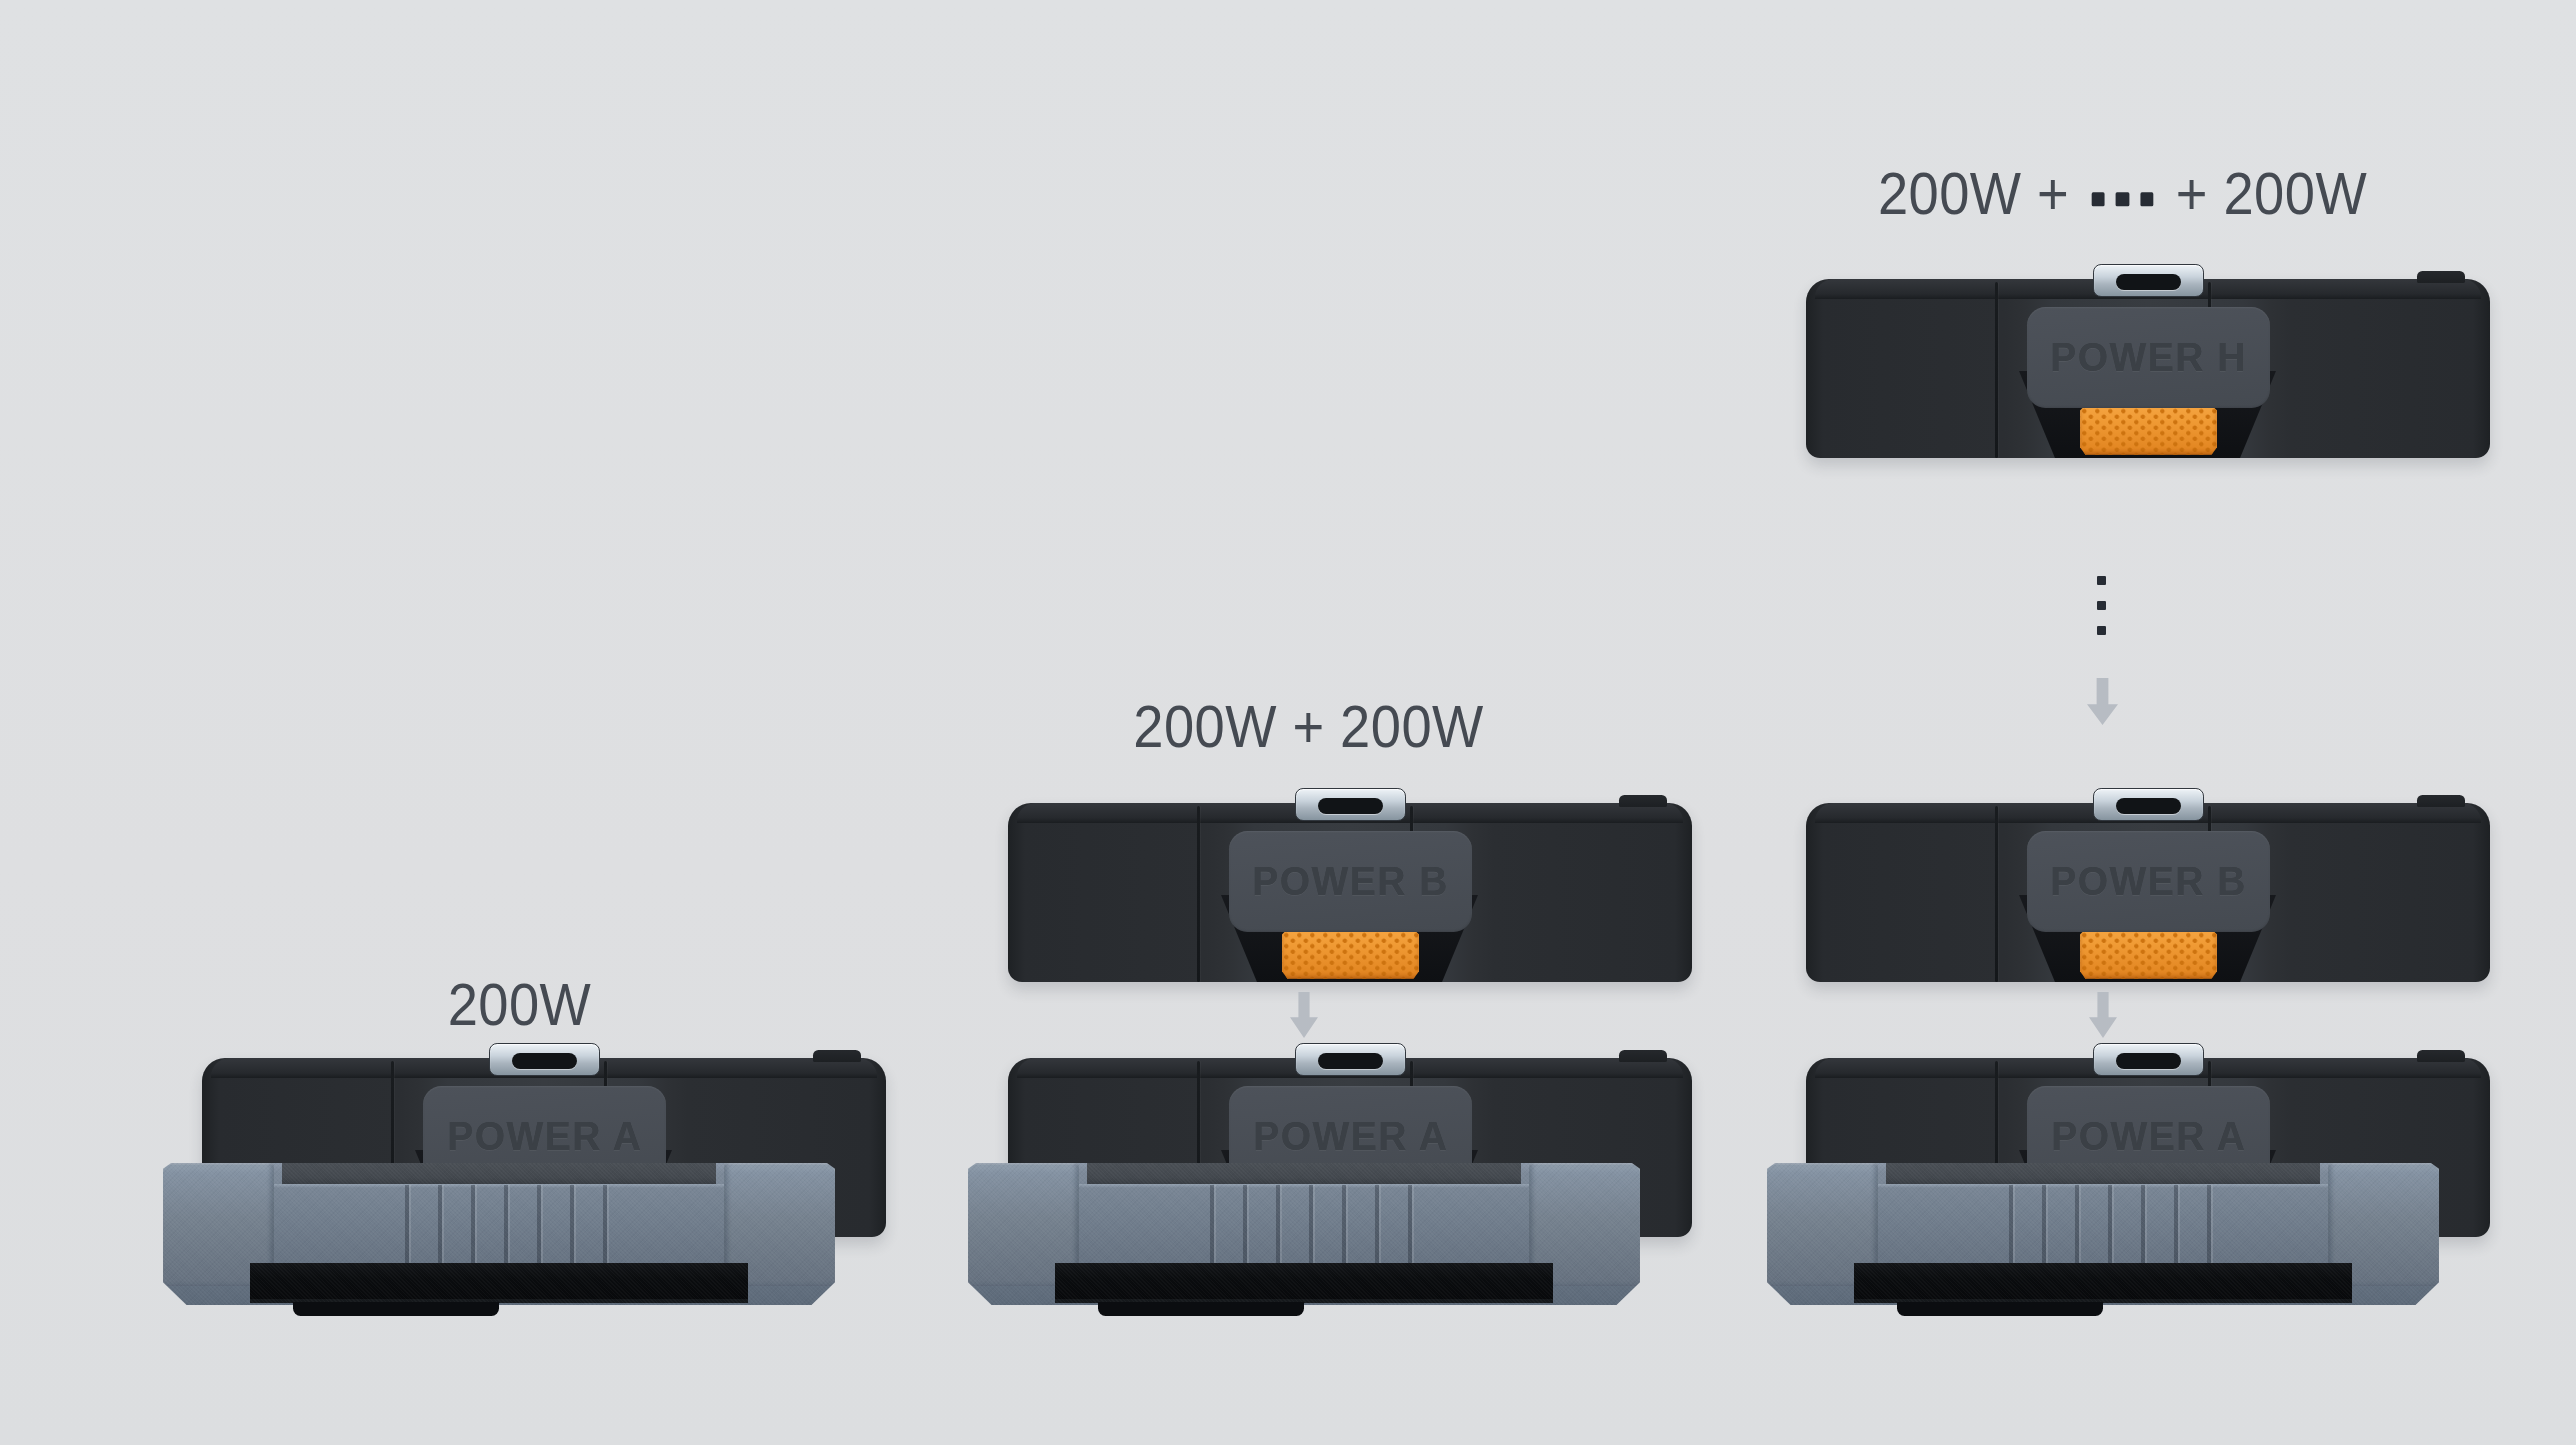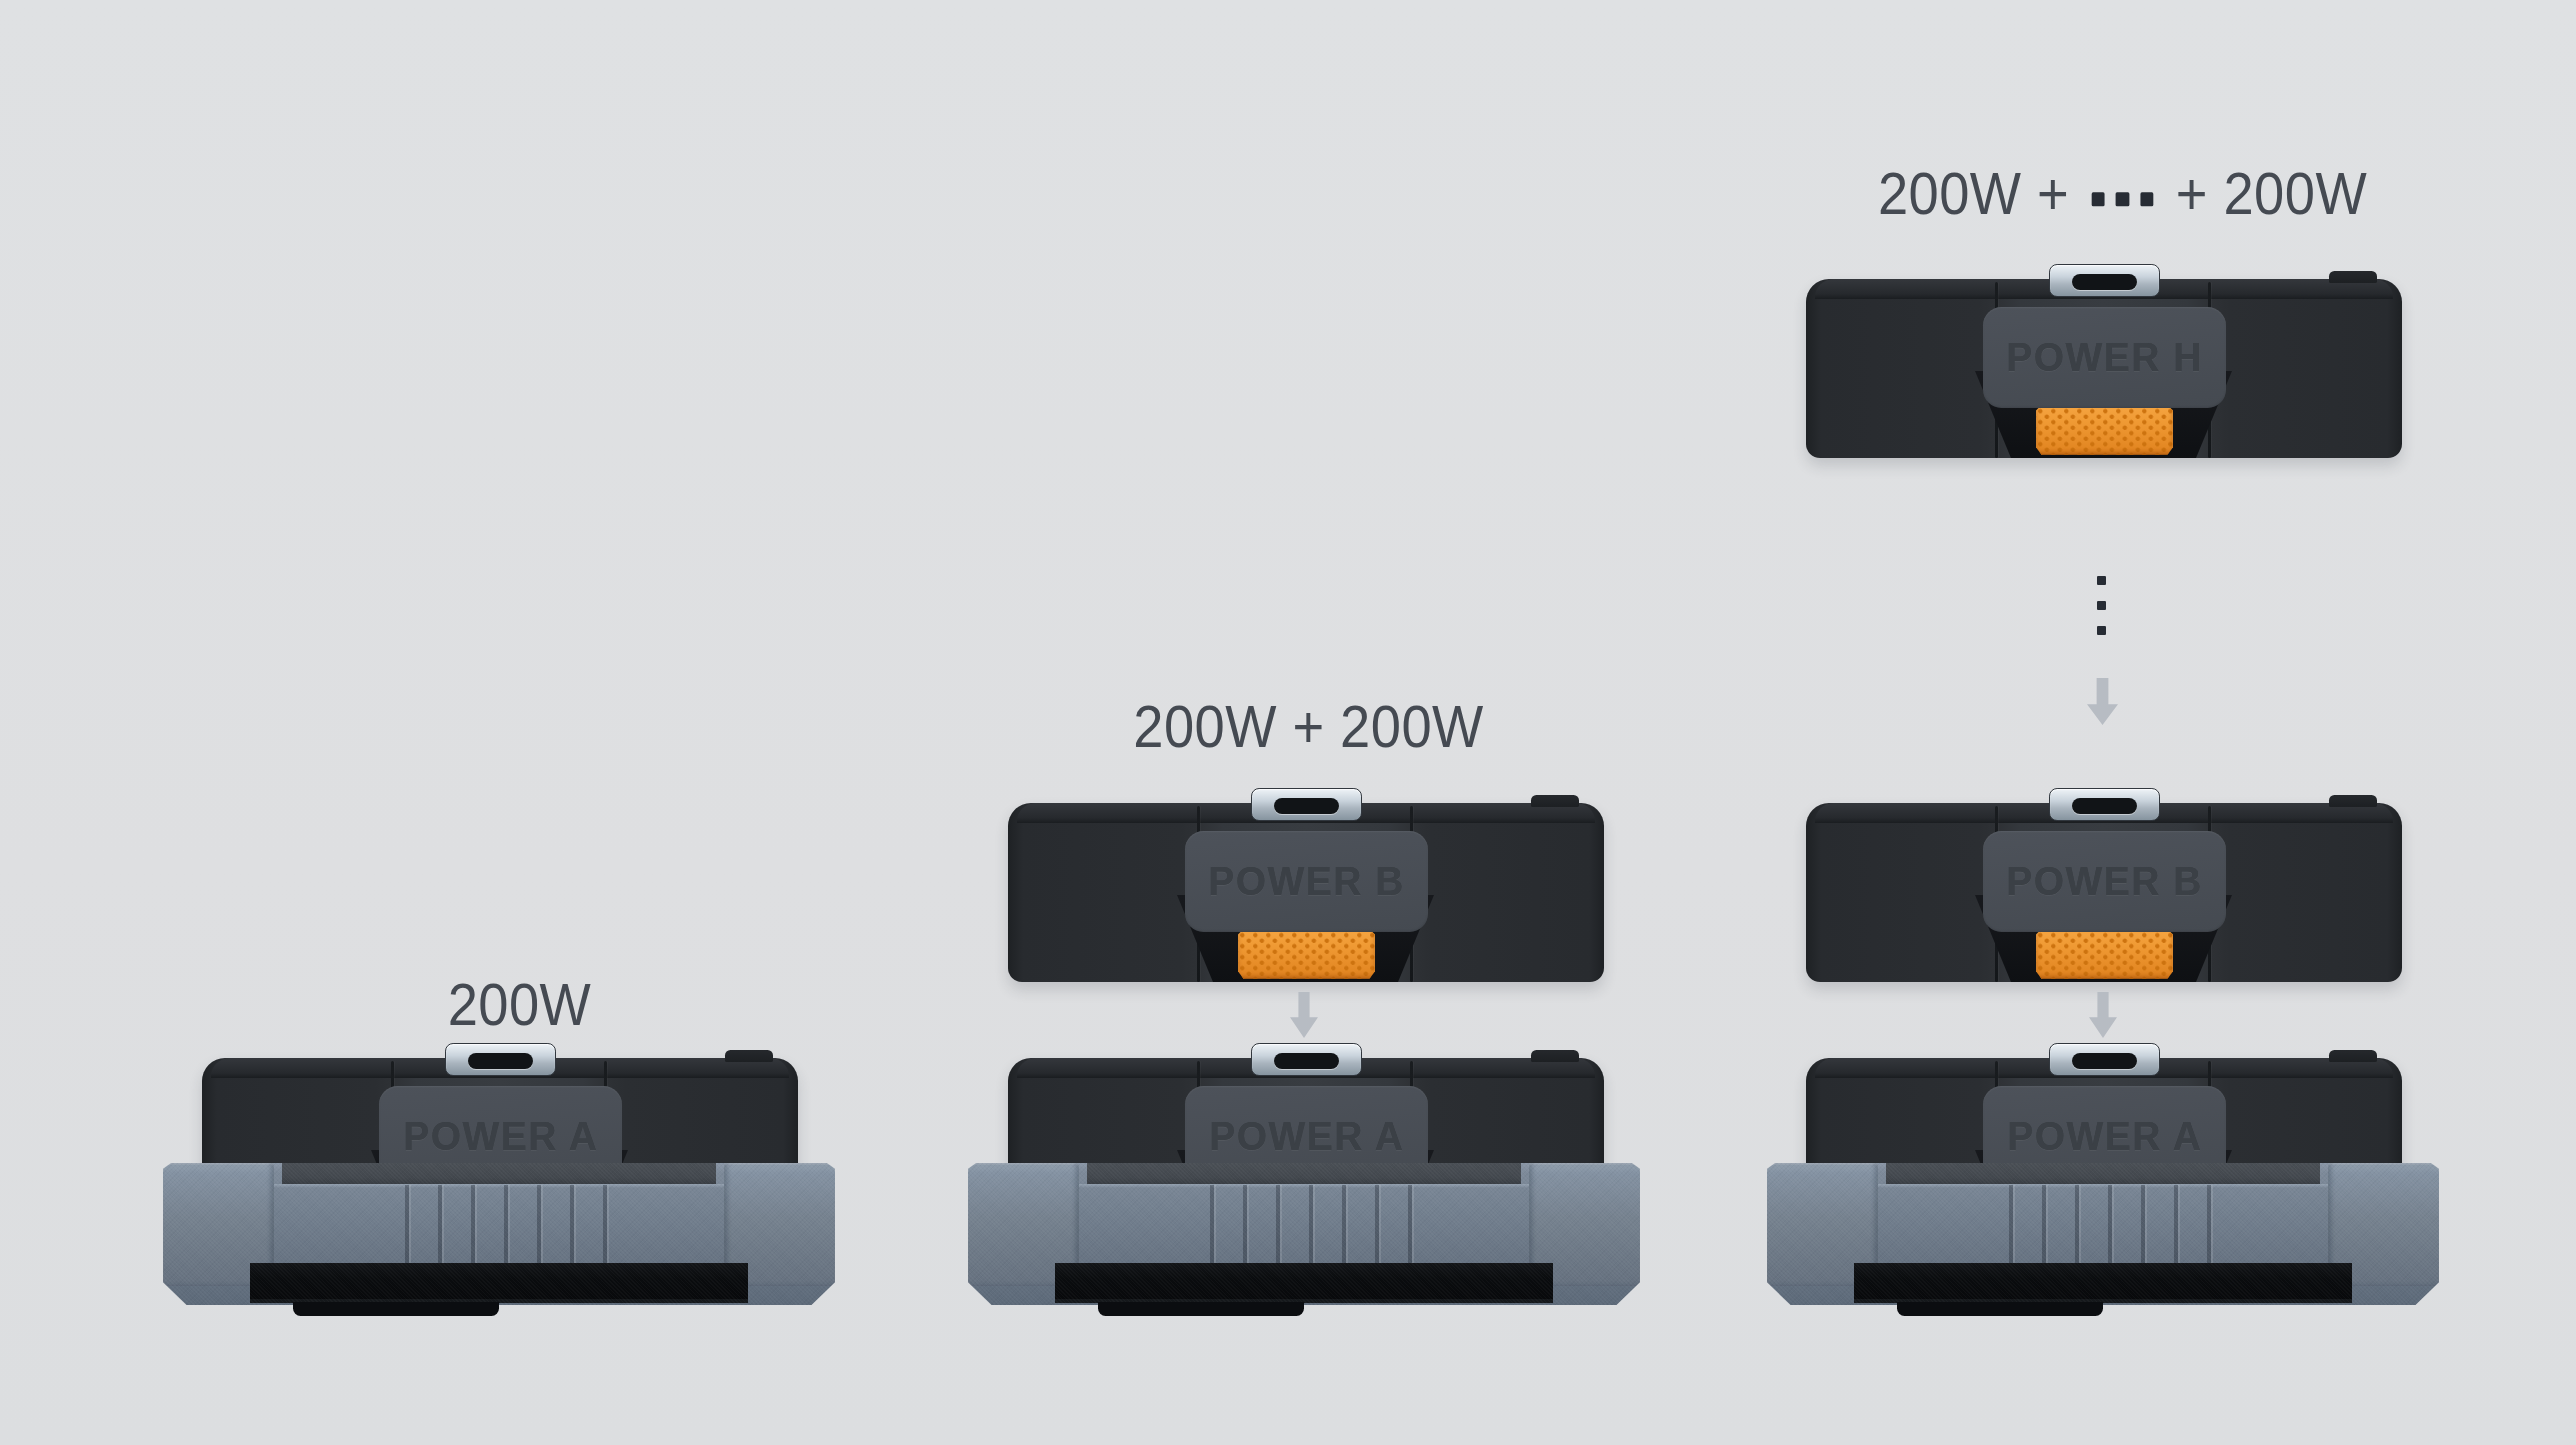--- a/index.html
+++ b/index.html
@@ -40,21 +40,21 @@
 
   
   .caption{position:absolute;width:651px;text-align:center;
     font-size:59px;line-height:1.15;color:var(--ink);
     letter-spacing:0.5px;transform:scaleX(.92);font-weight:400;}
   .caption-row{display:flex;align-items:center;justify-content:center;gap:24px;}
   .dot-group{display:inline-flex;gap:12px;transform:translateY(4.3px);}
   .dash-dot{width:14.6px;height:14.6px;background:var(--dot);border-radius:1.6px;}
 
   
-  .mod{position:absolute;width:596px;height:179px;
+  .mod{position:absolute;width:684px;height:179px;
     border-radius:23px 23px 14px 14px;
     background:linear-gradient(90deg,
       #1e2124 0%,#282b2f 2.5%,#2b2e32 29%,#2e3135 32%,#34383d 36%,
       #383c41 50%,#34383d 64%,#2e3135 68%,#2b2e32 71%,#282b2f 97.5%,#1e2124 100%);
     box-shadow:0 7.6px 14px rgba(45,52,62,.16);}
   .mod .lid{position:absolute;left:8.7px;right:8.7px;top:0;height:19.5px;
     border-radius:18.4px 18.4px 0 0;
     background:linear-gradient(180deg,var(--lid-hi) 0%,#26292d 75%,var(--lid-lo) 100%);}
   .mod .seam{position:absolute;top:3.3px;bottom:0;width:3.3px;border-radius:1.6px;
     background:linear-gradient(180deg,#191c1f,var(--seam));

